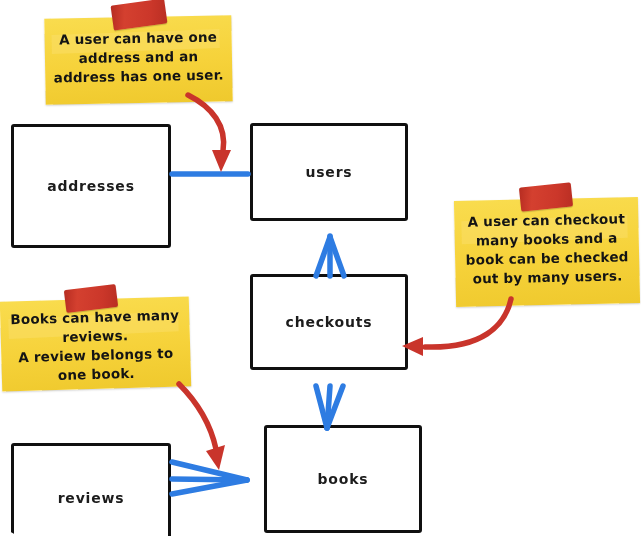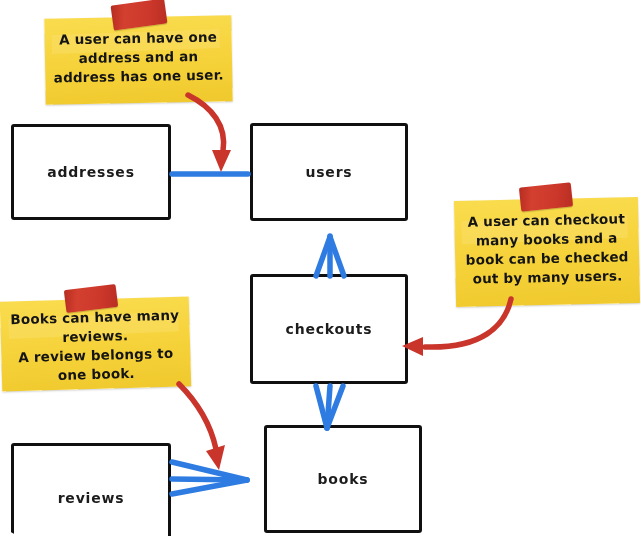--- a/index.html
+++ b/index.html
@@ -29,23 +29,23 @@
     align-items: center;
     justify-content: center;
     z-index: 10;
   }
   .entity .entity-label {
     font-size: 14px;
     font-weight: bold;
     letter-spacing: 0.8px;
     color: #1c1c1c;
   }
-  #box-addresses { left: 11px;  top: 124px; width: 160px; height: 96px; }
+  #box-addresses { left: 11px;  top: 124px; width: 160px; height: 124px; }
   #box-users     { left: 250px; top: 123px; width: 158px; height: 98px; }
-  #box-checkouts { left: 250px; top: 274px; width: 158px; height: 110px; }
+  #box-checkouts { left: 250px; top: 274px; width: 158px; height: 96px; }
   #box-reviews   { left: 11px;  top: 443px; width: 160px; height: 110px; }
   #box-books     { left: 264px; top: 425px; width: 158px; height: 108px; }
 
   .note {
     position: absolute;
     box-sizing: border-box;
     background: linear-gradient(177deg, #f9dc4e 0%, #f6d23a 55%, #efc92d 100%);
     box-shadow: 0 1px 2px rgba(0,0,0,0.18);
     z-index: 15;
     display: flex;

